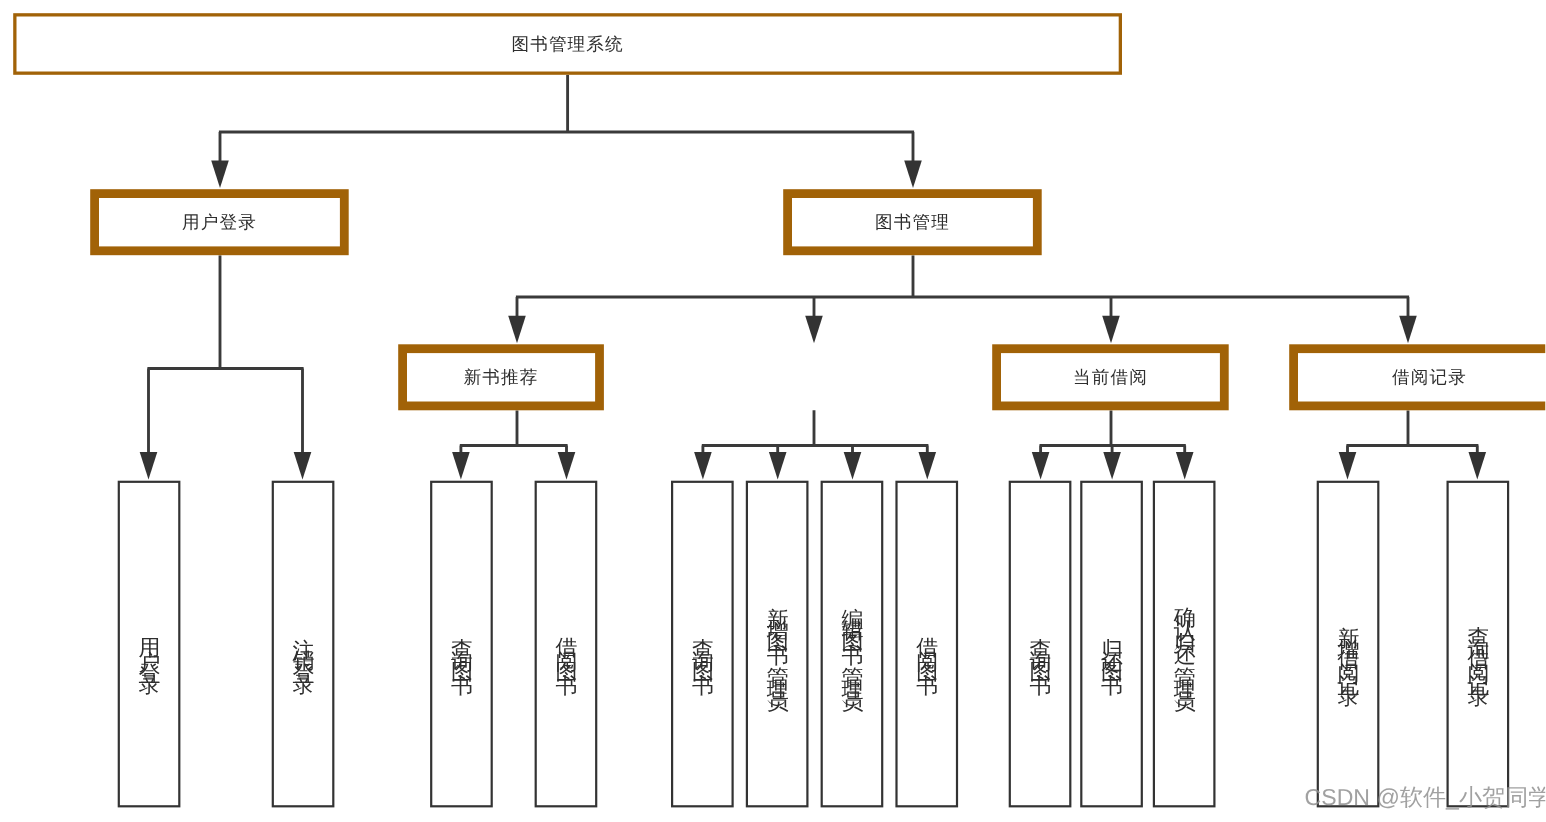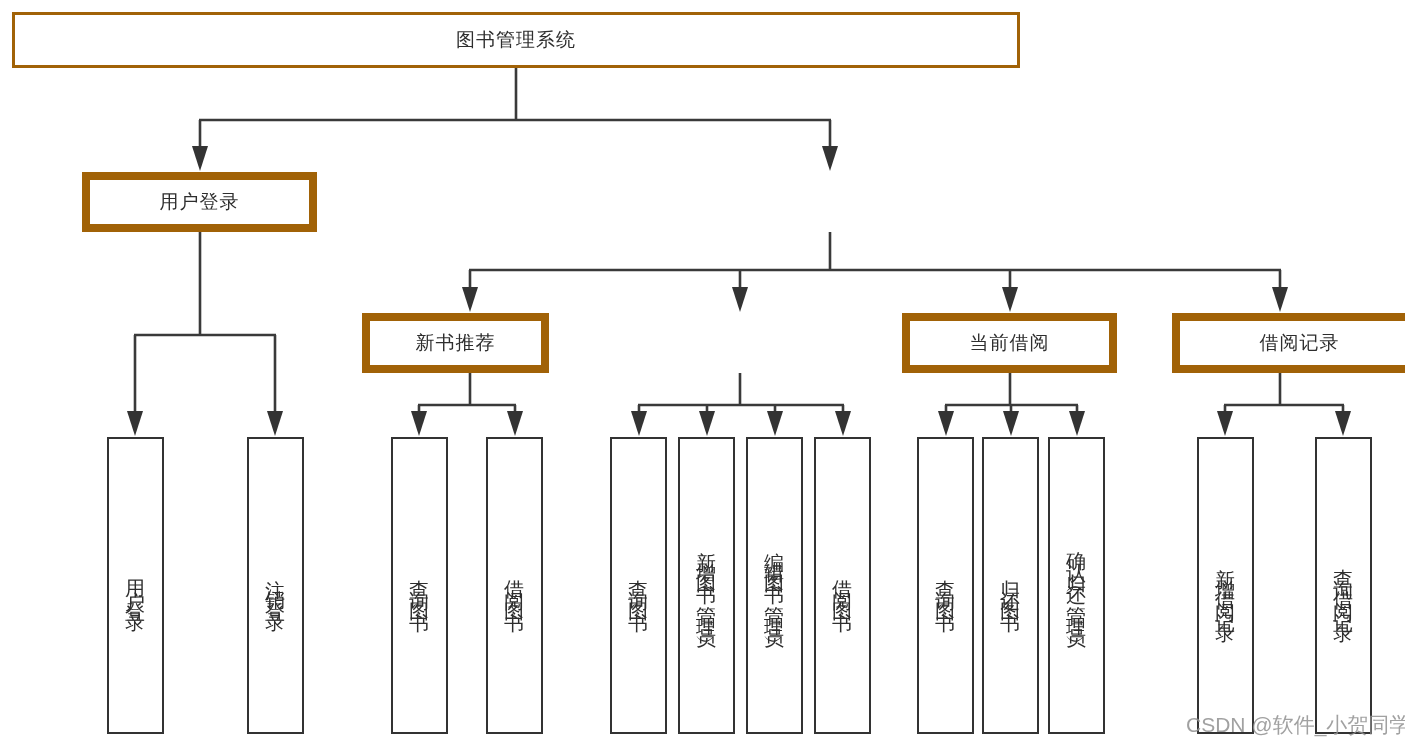--- a/index.html
+++ b/index.html
@@ -10,21 +10,21 @@
     background:#ffffff;
     font-family:"Liberation Sans", sans-serif;
     overflow:hidden;
   }
   #connectors { position:absolute; left:0; top:0; width:1405px; height:747px; }
   .node {
     position:absolute;
     background:#ffffff;
     border:8px solid #a16207;
     display:flex; align-items:center; justify-content:center;
-    font-size:19px; color:#2e2e2e;
+    font-size:16px; color:#2e2e2e;
     letter-spacing:1px;
     z-index:2;
   }
   .node.root { border-width:3px; }
   .leaf {
     position:absolute;
     top:437px; width:57px; height:297px;
     background:#ffffff;
     border:2px solid #333333;
     display:flex; align-items:center; justify-content:center;
@@ -97,20 +97,23 @@
     </g>
   </svg>
 
   <div class="node root" style="left:12px; top:12px; width:1008px; height:56px;">
     <span>图书管理系统</span>
   </div>
 
   <div class="node" style="left:82px; top:172px; width:235px; height:60px;">
     <span>用户登录</span>
   </div>
+  <div class="node" style="left:712px; top:172px; width:235px; height:60px;">
+    <span>图书管理</span>
+  </div>
 
   <div class="node" style="left:362px; top:313px; width:187px; height:60px;">
     <span>新书推荐</span>
   </div>
   <div class="node" style="left:902px; top:313px; width:215px; height:60px;justify-content:center;">
     <span>当前借阅</span>
   </div>
   <div class="node" style="left:1172px; top:313px; width:255px; height:60px;">
     <span>借阅记录</span>
   </div>

